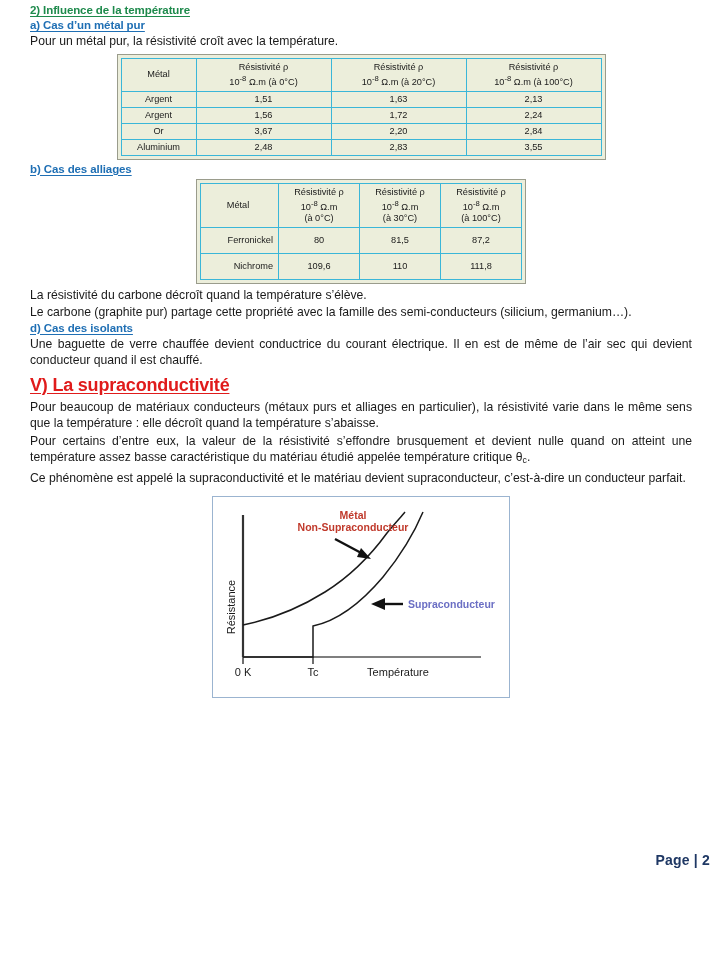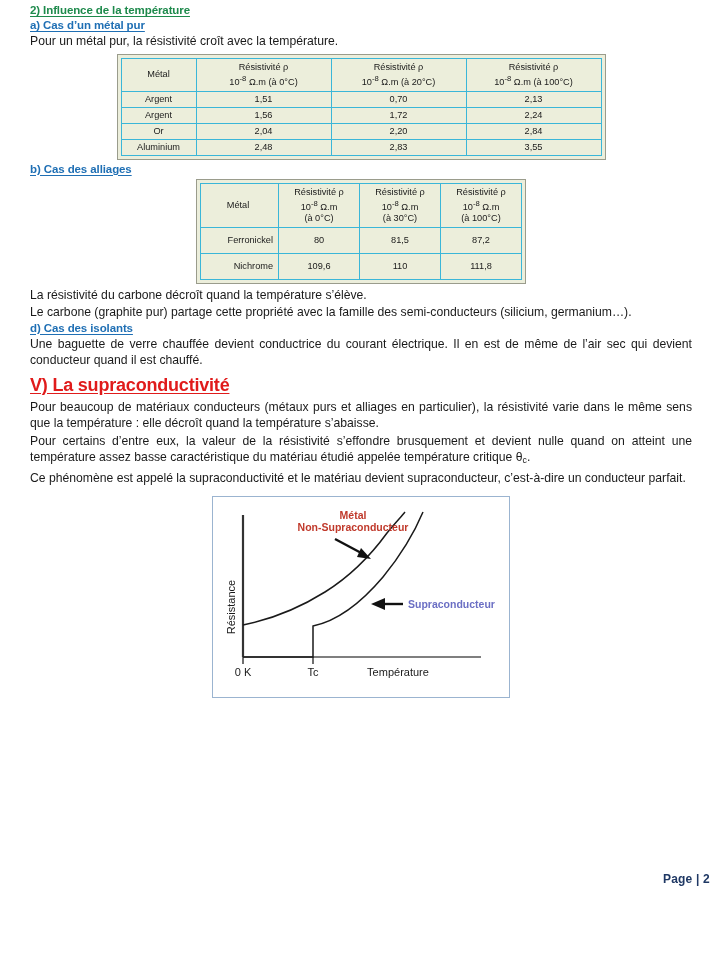--- a/index.html
+++ b/index.html
@@ -129,22 +129,22 @@
     border: 1px solid #9bb4d0;
     background: #ffffff;
     position: relative;
   }
   .figure svg { display: block; }
 
   
   .footer {
     position: absolute;
     right: 30px;
-    bottom: 22px;
-    font-size: 12px;
+    bottom: 40px;
+    font-size: 14px;
     font-weight: bold;
     color: #1f3864;
     letter-spacing: 0.2px;
   }
 </style>
 </head>
 <body>
 
 <div class="page">
   <div class="content">
@@ -171,32 +171,32 @@
               <td class="val">
                 <span>Résistivité ρ</span><br>
                 <span>10</span><sup>-8</sup><span> Ω.m (à 100°C)</span>
               </td>
             </tr>
           </thead>
           <tbody>
             <tr>
               <td class="metal">Argent</td>
               <td class="val">1,51</td>
-              <td class="val">0,70</td>
+              <td class="val">1,63</td>
               <td class="val">2,13</td>
             </tr>
             <tr>
               <td class="metal">Argent</td>
               <td class="val">1,56</td>
               <td class="val">1,72</td>
               <td class="val">2,24</td>
             </tr>
             <tr>
               <td class="metal">Or</td>
-              <td class="val">2,04</td>
+              <td class="val">3,67</td>
               <td class="val">2,20</td>
               <td class="val">2,84</td>
             </tr>
             <tr>
               <td class="metal">Aluminium</td>
               <td class="val">2,48</td>
               <td class="val">2,83</td>
               <td class="val">3,55</td>
             </tr>
           </tbody>

